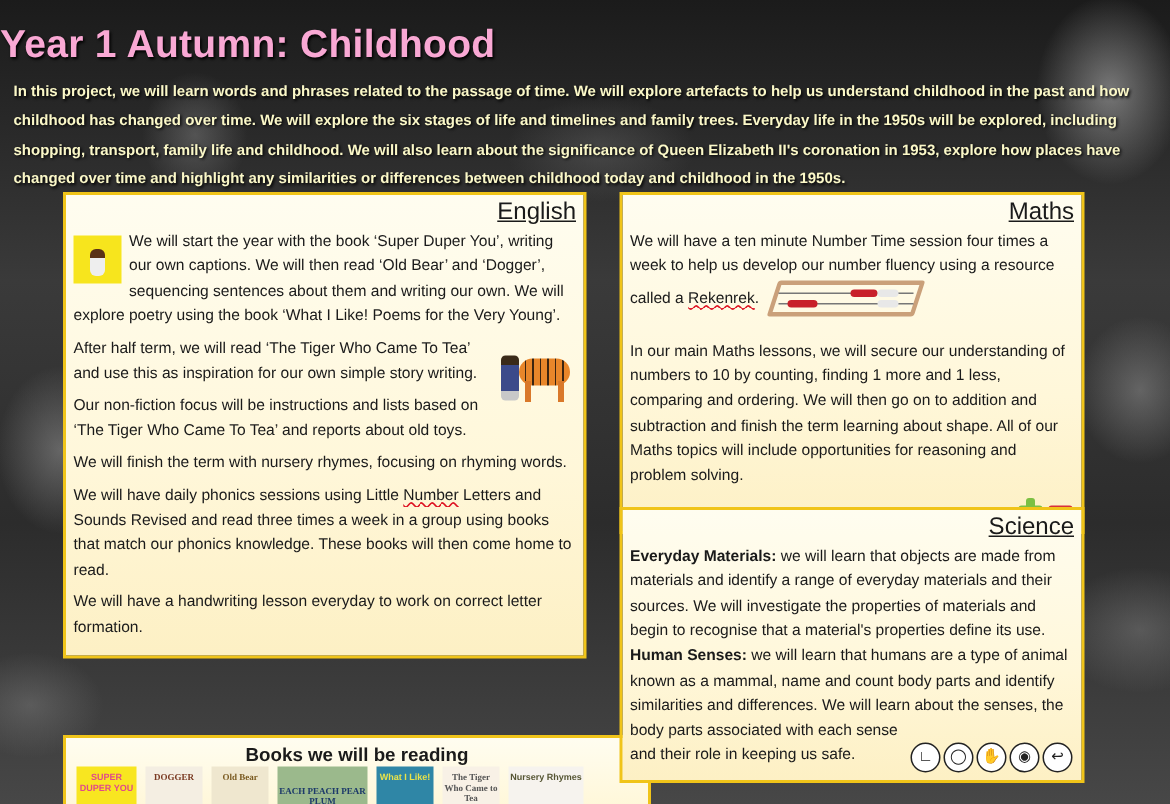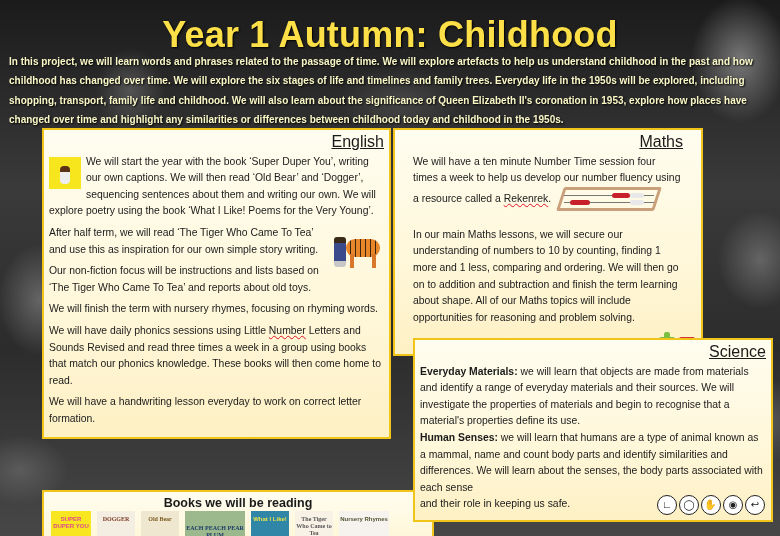--- a/index.html
+++ b/index.html
@@ -17,24 +17,23 @@
       radial-gradient(ellipse 70px 90px at 740px 60px, rgba(220,220,220,0.45), transparent 70%),
       radial-gradient(ellipse 60px 70px at 760px 260px, rgba(190,190,190,0.35), transparent 70%),
       radial-gradient(ellipse 80px 60px at 760px 420px, rgba(170,170,170,0.3), transparent 70%),
       radial-gradient(ellipse 50px 60px at 130px 90px, rgba(180,180,180,0.3), transparent 70%),
       radial-gradient(ellipse 90px 50px at 400px 100px, rgba(150,150,150,0.25), transparent 70%),
       radial-gradient(ellipse 70px 50px at 20px 470px, rgba(160,160,160,0.3), transparent 70%),
       linear-gradient(180deg, #1b1b1b 0%, #3a3a3a 35%, #2c2c2c 65%, #474747 100%);
   }
   .title {
     position: absolute; left: 0; right: 0; top: 14px;
-    text-align: center;
-    color: #fde047;
+    color: #f9a8d4;
     font-weight: bold;
-    font-size: 36px;
+    font-size: 26px;
     letter-spacing: 0.2px;
     text-shadow: 1px 1px 2px #000;
   }
   .intro {
     position: absolute; left: 9px; top: 52px; width: 770px;
     color: #fbf8c8;
     font-size: 10px;
     font-weight: bold;
     line-height: 19.4px;
     text-shadow: 1px 1px 2px #000;
@@ -50,22 +49,22 @@
   .panel h2 {
     text-align: right;
     font-size: 16px;
     font-weight: normal;
     text-decoration: underline;
     margin: 4px 0 3px;
   }
   .panel p { margin: 0 0 5px; }
   #english { left: 42px; top: 128px; width: 349px; height: 311px; padding: 0 5px; }
   #books { left: 42px; top: 443px; width: 392px; height: 80px; margin-top: 47px; }
-  #maths { left: 393px; top: 128px; width: 310px; height: 228px; padding: 0 18px; }
-  #science { left: 413px; top: 338px; width: 360px; height: 184px; padding: 0 5px; }
+  #maths { left: 413px; top: 128px; width: 310px; height: 228px; padding: 0 5px; }
+  #science { left: 413px; top: 338px; width: 310px; height: 184px; padding: 0 5px; }
 
   .float-l { float: left; margin: 3px 5px 0 0; }
   .float-r { float: right; margin: 4px 2px 0 4px; }
 
   .thumb-super {
     width: 32px; height: 32px; background: #f7e51d;
     position: relative;
   }
   .thumb-super::after {
     content: ""; position: absolute; left: 11px; top: 9px; width: 10px; height: 18px;

